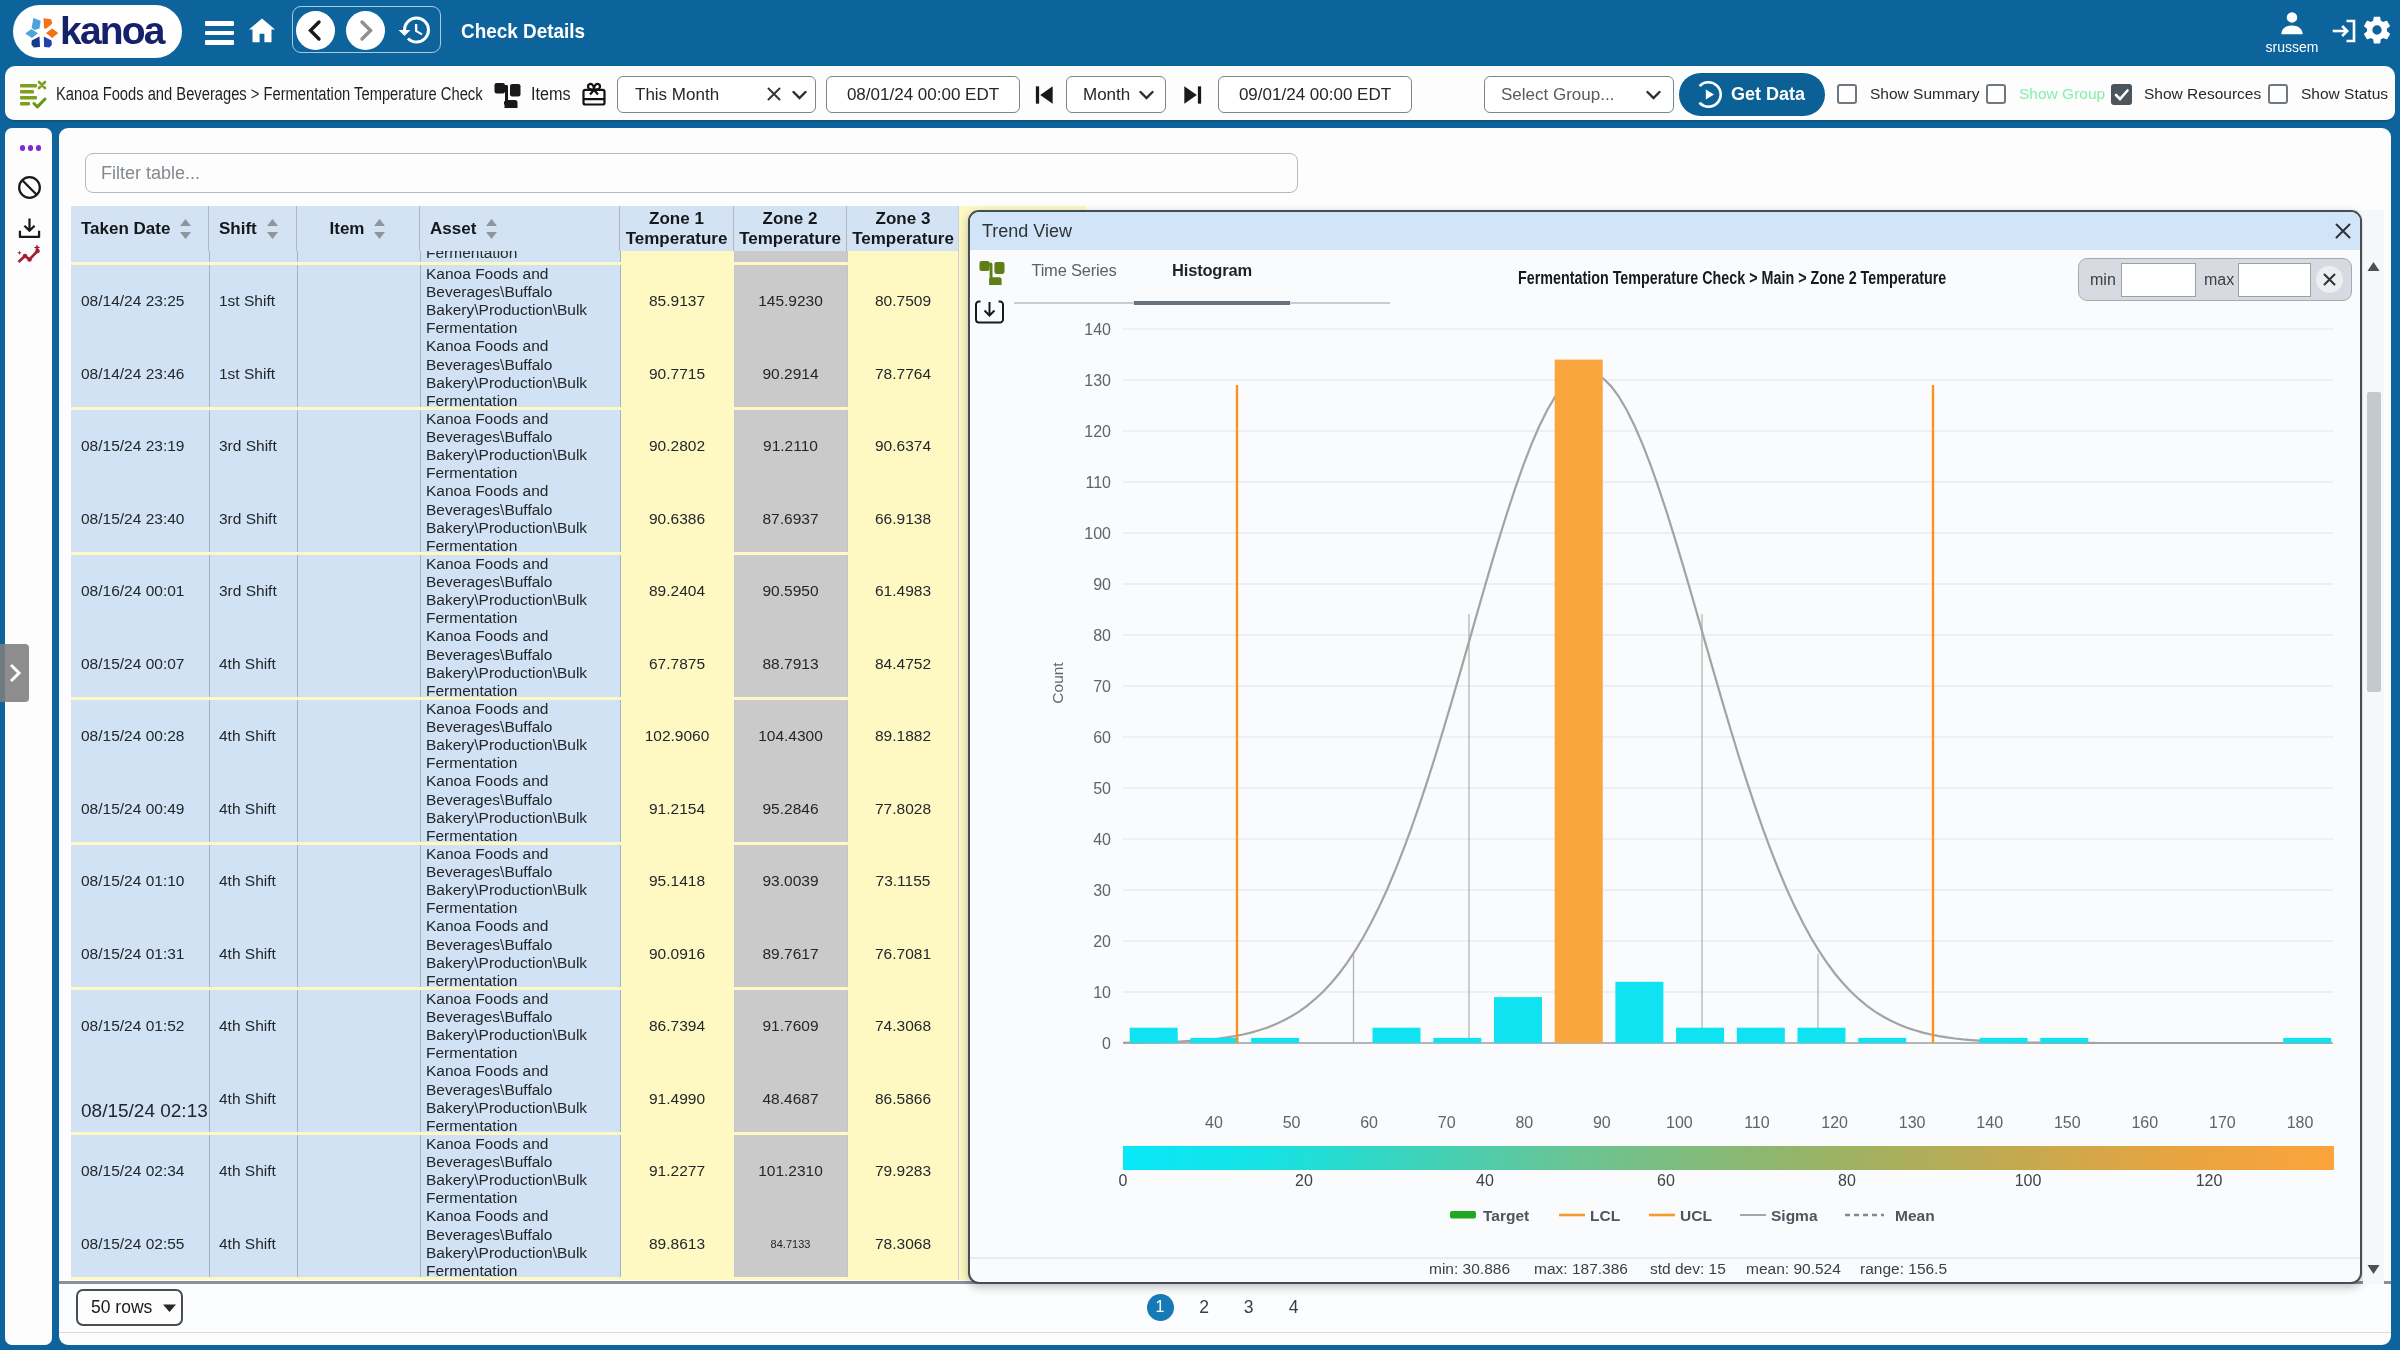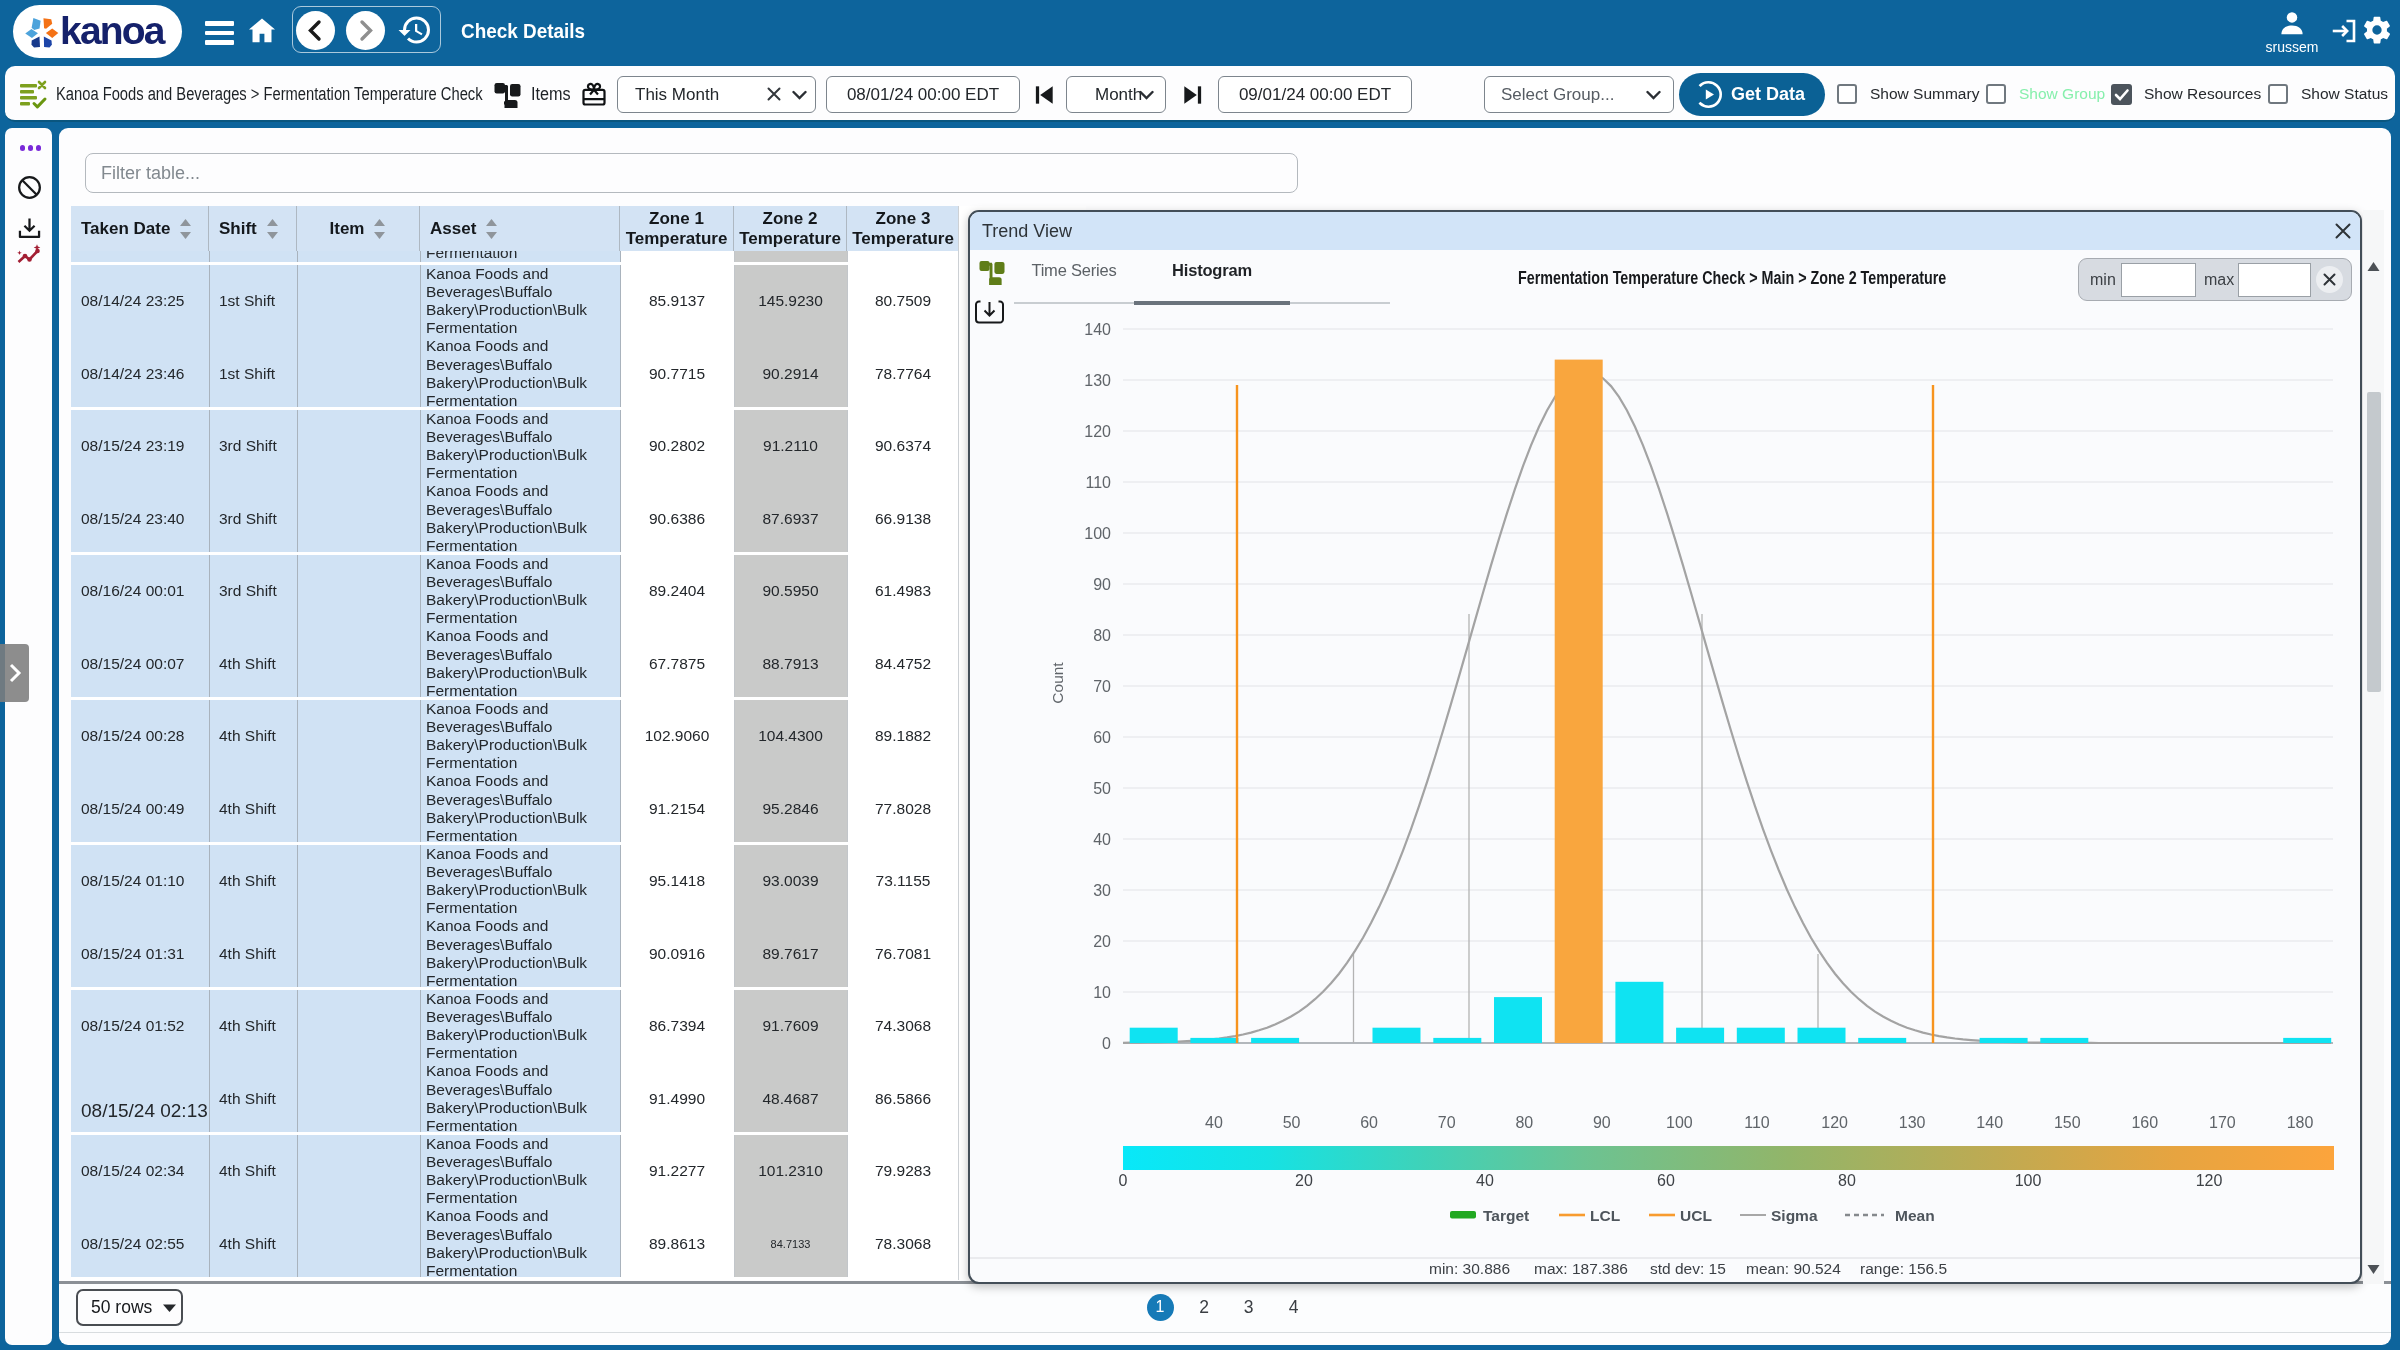--- a/index.html
+++ b/index.html
@@ -87,21 +87,21 @@
     <path d="M3.5 3.5 l11 11 M14.5 3.5 l-11 11" stroke="#33373c" stroke-width="2" stroke-linecap="round"></path>
   </svg>
 <svg class="a" style="left:792px;top:90px" width="15" height="10" viewBox="0 0 15 10">
     <path d="M1.5 2 L7.5 8 L13.5 2" stroke="#2a2e33" stroke-width="2.4" fill="none" stroke-linecap="round"></path>
   </svg>
 <div class="a sel" style="left:826px;top:76px;width:194px;height:37px;justify-content:center">08/01/24 00:00 EDT</div>
 <svg class="a" style="left:1031px;top:82px" width="26" height="26" viewBox="0 0 24 24" fill="#17191b">
     <rect x="4.5" y="4" width="3" height="16"></rect>
     <path d="M20 4 L8.5 12 L20 20 Z"></path>
   </svg>
-<div class="a sel" style="left:1066px;top:76px;width:100px;height:37px;padding-left:28px">Month</div>
+<div class="a sel" style="left:1066px;top:76px;width:100px;height:37px;padding-left:16px">Month</div>
 <svg class="a" style="left:1139px;top:90px" width="15" height="10" viewBox="0 0 15 10">
     <path d="M1.5 2 L7.5 8 L13.5 2" stroke="#2a2e33" stroke-width="2.4" fill="none" stroke-linecap="round"></path>
   </svg>
 <svg class="a" style="left:1180px;top:82px" width="26" height="26" viewBox="0 0 24 24" fill="#17191b">
     <path d="M4 4 L15.5 12 L4 20 Z"></path>
     <rect x="16.5" y="4" width="3" height="16"></rect>
   </svg>
 <div class="a sel" style="left:1218px;top:76px;width:194px;height:37px;justify-content:center">09/01/24 00:00 EDT</div>
 <div class="a sel" style="left:1484px;top:76px;width:190px;height:37px;padding-left:16px;color:#565c63">Select Group...</div>
 <svg class="a" style="left:1646px;top:90px" width="15" height="10" viewBox="0 0 15 10">
@@ -144,21 +144,21 @@
 <path d="M22 2.2 l.9 2.4 2.4.9-2.4.9-.9 2.4-.9-2.4-2.4-.9 2.4-.9z" fill="#a31f34"></path>
 <path d="M4.5 8.5 l.6 1.7 1.7.6-1.7.6-.6 1.7-.6-1.7-1.7-.6 1.7-.6z" fill="#a31f34"></path>
   </svg>
 <div class="a" style="left:0;top:644px;width:29px;height:58px;background:rgba(125,125,125,.88);border-radius:0 4px 4px 0"></div>
 <svg class="a" style="left:5px;top:662px" width="20" height="22" viewBox="0 0 20 22">
     <path d="M6 3 L14 11 L6 19" stroke="#fff" stroke-width="3" fill="none"></path>
   </svg>
 <div class="a card" style="left:59px;top:128px;width:2332px;height:1217px"></div>
 <div class="a" style="left:85px;top:153px;width:1213px;height:40px;border:1.4px solid #b4b9be;border-radius:8px;background:#fdfdfe"></div>
 <div class="a" style="left:101px;top:153px;height:40px;display:flex;align-items:center;font-size:18px;color:#82898f">Filter table...</div>
-<div class="a" style="left:71px;top:206px;width:1015px;height:1074px;overflow:hidden;background:#ffffff">
+<div class="a" style="left:71px;top:206px;width:1015px;height:1074px;overflow:hidden;background:#fef9c3">
 <div class="a" style="left:0;top:0;width:888px;height:45px;background:#d3e3f4"></div>
 <div class="a" style="left:0px;top:0;width:138px;height:45px;border-right:1px solid #aeb8c2;display:flex;align-items:center;justify-content:flex-start;padding-left:10px;font-size:17px;font-weight:bold;color:#14181c">Taken Date<svg width="13" height="22" viewBox="0 0 13 22" style="margin-left:9px">
         <path d="M6.5 1 L12 8 H1 Z" fill="#8f959b"></path>
         <path d="M6.5 21 L1 14 H12 Z" fill="#8f959b"></path>
       </svg></div>
 <div class="a" style="left:138px;top:0;width:88px;height:45px;border-right:1px solid #aeb8c2;display:flex;align-items:center;justify-content:flex-start;padding-left:10px;font-size:17px;font-weight:bold;color:#14181c">Shift<svg width="13" height="22" viewBox="0 0 13 22" style="margin-left:9px">
         <path d="M6.5 1 L12 8 H1 Z" fill="#8f959b"></path>
         <path d="M6.5 21 L1 14 H12 Z" fill="#8f959b"></path>
       </svg></div>
 <div class="a" style="left:226px;top:0;width:123px;height:45px;border-right:1px solid #aeb8c2;display:flex;align-items:center;justify-content:center;padding-left:0px;font-size:17px;font-weight:bold;color:#14181c">Item<svg width="13" height="22" viewBox="0 0 13 22" style="margin-left:9px">

